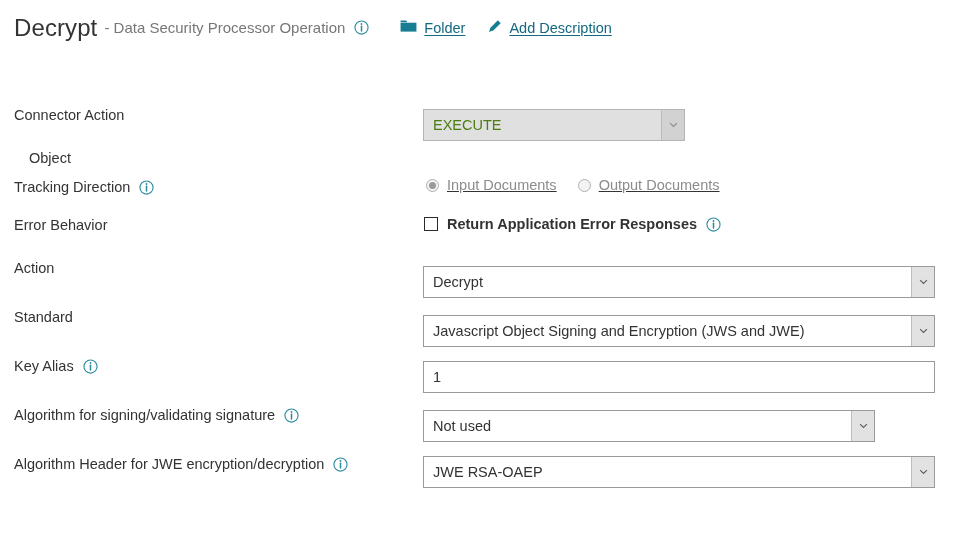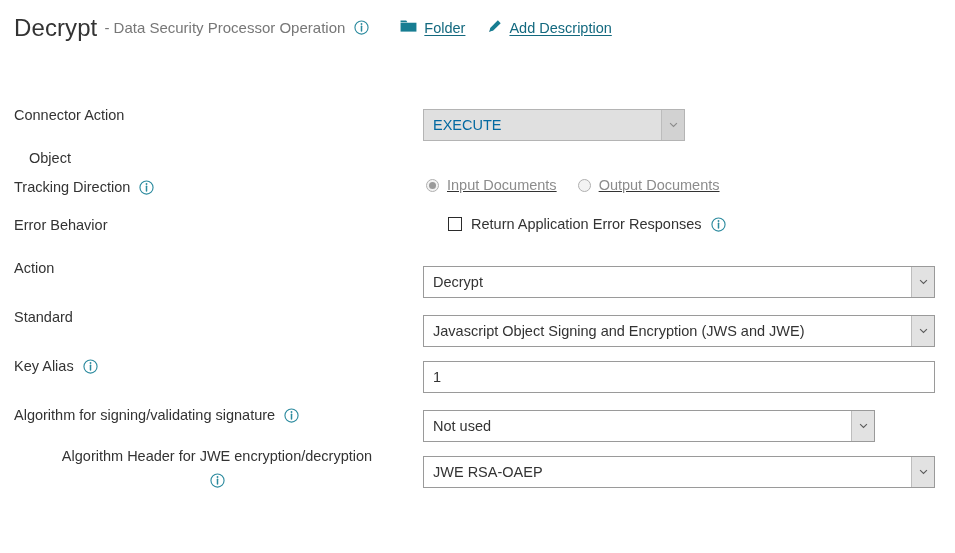--- a/index.html
+++ b/index.html
@@ -187,21 +187,21 @@
   }
   .chev {
     width: 9px;
     height: 6px;
     display: block;
   }
   .select.disabled {
     background: #e0e0e0;
     border-color: #b4b4b4;
   }
-  .select.disabled .val { color: #0369a1; }
+  .select.disabled .val { color: #4d7c0f; }
   .select.disabled .arrow {
     background: #d2d2d2;
     border-left: 1px solid #bcbcbc;
   }
 
   
   .textinput {
     box-sizing: border-box;
     border: 1px solid #9a9a9a;
     background: #ffffff;
@@ -356,21 +356,21 @@
             <span>Output Documents</span>
           </span>
         </div>
       </div>
     </div>
 
     <div class="row" style="height:42px;">
       <div class="label" style="width:420px; height:30px;">
         <span>Error Behavior</span>
       </div>
-      <div class="field" style="left:448px; top:6px;">
+      <div class="field" style="left:424px; top:6px;font-weight:bold;">
         <span class="check-row">
           <span class="cbox"></span>
           <span>Return Application Error Responses</span>
           <span class="info-icon">
             <svg viewBox="0 0 16 16" width="15" height="15" aria-hidden="true">
               <circle cx="8" cy="8" r="7" fill="none" stroke="#2b8a9e" stroke-width="1.2"></circle>
               <circle cx="8" cy="4.3" r="1" fill="#2b8a9e"></circle>
               <path d="M8 6.6 v5" stroke="#2b8a9e" stroke-width="1.6" stroke-linecap="round" fill="none"></path>
             </svg>
           </span>
@@ -444,21 +444,21 @@
             <svg class="chev" viewBox="0 0 10 7" aria-hidden="true">
                 <path d="M1 1.4 L5 5.2 L9 1.4" fill="none" stroke="#5c5c5c" stroke-width="1.3"></path>
               </svg>
           </span>
         </div>
       </div>
     </div>
 
 
     <div class="row" style="height:49px;">
-      <div class="label" style="width:420px; height:32px;flex-direction:column;">
+      <div class="label" style="width:420px; height:32px;">
         <span>Algorithm Header for JWE encryption/decryption</span>
         <span class="info-icon">
           <svg viewBox="0 0 16 16" width="15" height="15" aria-hidden="true">
             <circle cx="8" cy="8" r="7" fill="none" stroke="#2b8a9e" stroke-width="1.2"></circle>
             <circle cx="8" cy="4.3" r="1" fill="#2b8a9e"></circle>
             <path d="M8 6.6 v5" stroke="#2b8a9e" stroke-width="1.6" stroke-linecap="round" fill="none"></path>
           </svg>
         </span>
       </div>
       <div class="field" style="left:423px; top:8px;">

